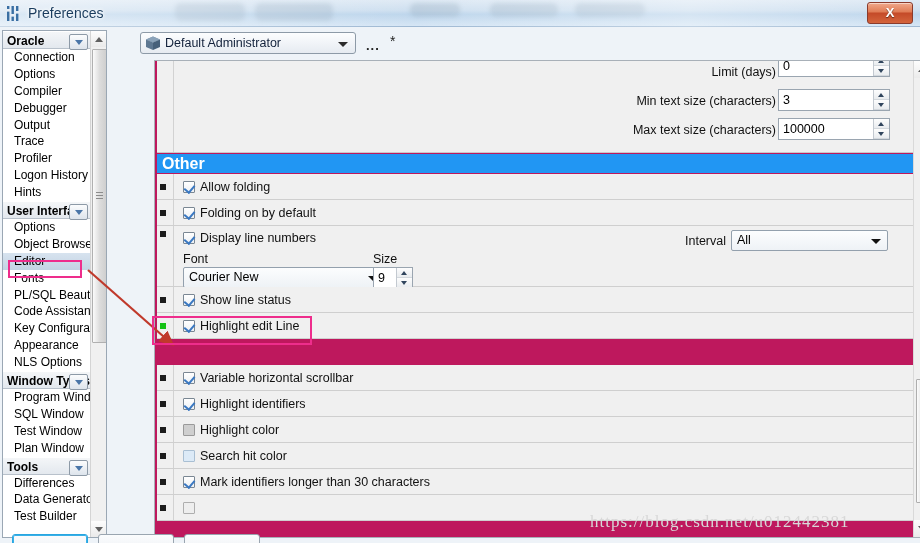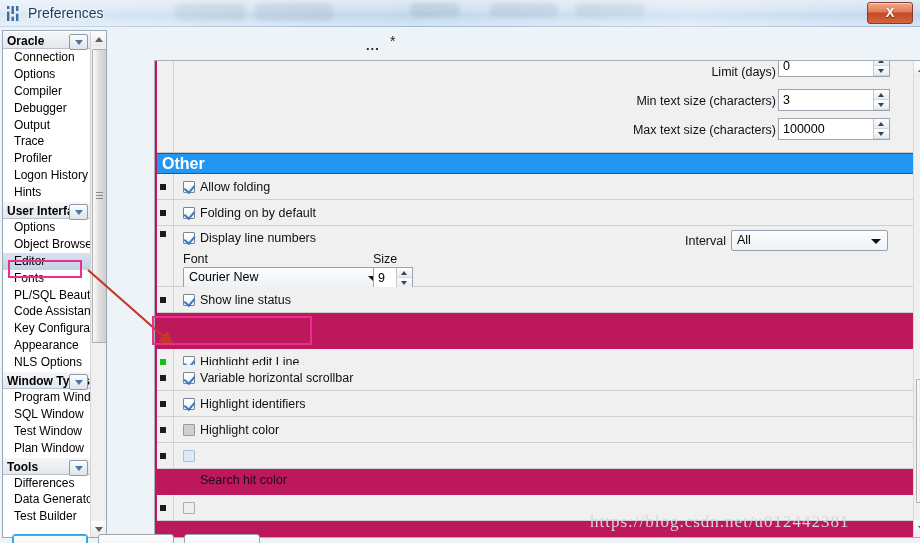--- a/index.html
+++ b/index.html
@@ -314,20 +314,30 @@
       <div class="sb-thumb" style="top:18px;height:292px;">
           <span class="grip"></span>
         </div>
       <div class="sb-arrow down">
           <i></i>
         </div>
     </div>
   </div>
 
   <div class="toolbar">
+    <div class="combo-admin">
+      <svg class="box-icon" viewBox="0 0 16 15">
+        <path d="M8 0.5 L15 3.5 L8 6.5 L1 3.5 Z" fill="#7d96ae" stroke="#4b6às"></path>
+        <path d="M8 0.5 L15 3.5 L8 6.5 L1 3.5 Z" fill="#8aa2b9"></path>
+        <path d="M1 3.5 L8 6.5 L8 14 L1 11 Z" fill="#5d7791"></path>
+        <path d="M15 3.5 L8 6.5 L8 14 L15 11 Z" fill="#46607a"></path>
+      </svg>
+      <div class="lbl">Default Administrator</div>
+      <div class="arw"></div>
+    </div>
     <div class="dots">...</div>
     <div class="star">*</div>
   </div>
 
   <div class="panel">
     <div class="panel-inner">
 
       <div class="topstrip">
         <div class="vline" style="top:0;bottom:0;"></div>
 
@@ -413,21 +423,21 @@
                 </span>
               </span>
             </div>
           </div>
           <div class="rowbox" style="top: 226px; height: 26px;">
             <span class="handle" style="top: 13px;"></span>
             <span class="vline"></span>
             <span class="chk on" style="left: 26px; top: 7px;"></span>
             <span class="rlabel" style="left: 43px; top: 6px;">Show line status</span>
           </div>
-          <div class="rowbox" style="top: 252px; height: 26px; margin-top: 36px;">
+          <div class="rowbox" style="top: 252px; height: 26px;">
             <span class="handle green" style="top: 13px;"></span>
             <span class="vline"></span>
             <span class="chk on" style="left: 26px; top: 7px;"></span>
             <span class="rlabel" style="left: 43px; top: 6px;">Highlight edit Line</span>
           </div>
           <div class="rowbox" style="top: 304px; height: 26px;">
             <span class="handle" style="top: 13px;"></span>
             <span class="vline"></span>
             <span class="chk on" style="left: 26px; top: 7px;"></span>
             <span class="rlabel" style="left: 43px; top: 6px;">Variable horizontal scrollbar</span>
@@ -441,21 +451,27 @@
           <div class="rowbox" style="top: 356px; height: 26px;">
             <span class="handle" style="top: 13px;"></span>
             <span class="vline"></span>
             <span class="chk swatch-gray" style="left: 26px; top: 7px;"></span>
             <span class="rlabel" style="left: 43px; top: 6px;">Highlight color</span>
           </div>
           <div class="rowbox" style="top: 382px; height: 26px;">
             <span class="handle" style="top: 13px;"></span>
             <span class="vline"></span>
             <span class="chk swatch-blue" style="left: 26px; top: 7px;"></span>
-            <span class="rlabel" style="left: 43px; top: 6px; margin-top: 24px;">Search hit color</span>
+            <span class="rlabel" style="left: 43px; top: 6px;">Search hit color</span>
+          </div>
+          <div class="rowbox" style="top: 408px; height: 26px;">
+            <span class="handle" style="top: 13px;"></span>
+            <span class="vline"></span>
+            <span class="chk on" style="left: 26px; top: 7px;"></span>
+            <span class="rlabel" style="left: 43px; top: 6px;">Mark identifiers longer than 30 characters</span>
           </div>
           <div class="rowbox" style="top: 434px; height: 26px;">
             <span class="handle" style="top: 13px;"></span>
             <span class="vline"></span>
             <span class="chk swatch-empty" style="left: 26px; top: 7px;"></span>
           </div>
         </div>
     </div>
 
     <div class="mv-scroll">

